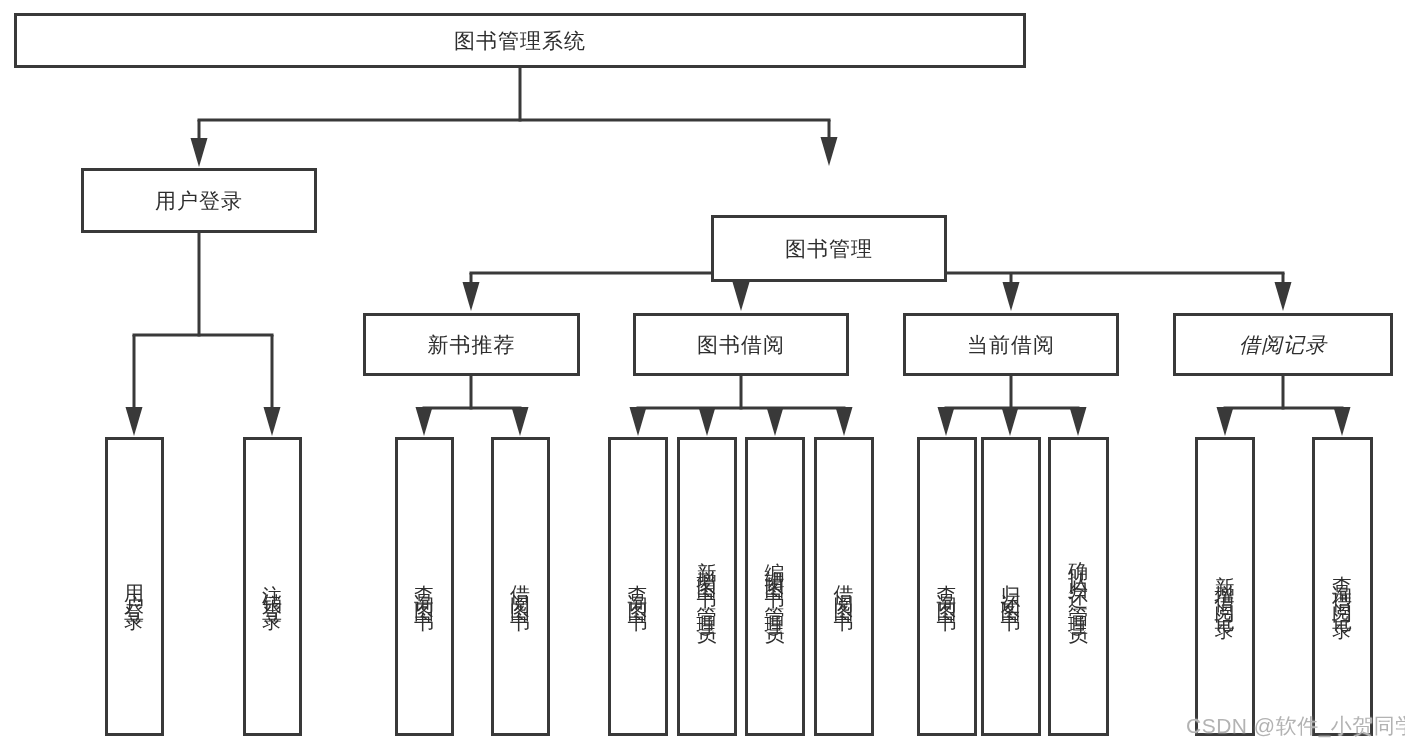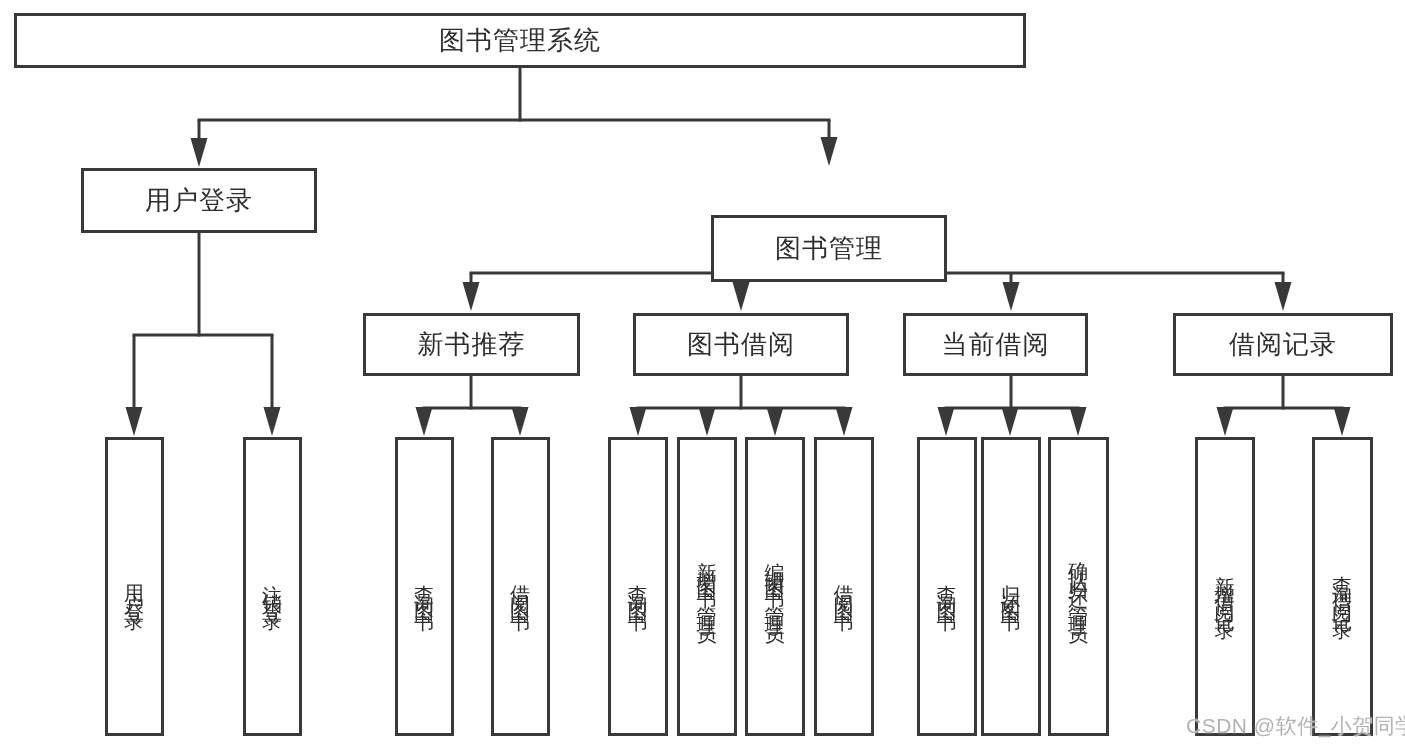--- a/index.html
+++ b/index.html
@@ -21,21 +21,21 @@
     box-sizing: border-box;
     background: #ffffff;
     border: 3px solid #393939;
     display: flex;
     align-items: center;
     justify-content: center;
     z-index: 2;
     color: #2e2e2e;
   }
   .hbox {
-    font-size: 26px;
+    font-size: 21px;
     letter-spacing: 1px;
     white-space: nowrap;
   }
   .vbox { }
   .vtext {
     writing-mode: vertical-rl;
     text-orientation: mixed;
     font-size: 20px;
     letter-spacing: 9px;
     line-height: 1;
@@ -110,22 +110,22 @@
     </g>
   </svg>
 
   <div class="node hbox" style="left:14px; top:13px; width:1012px; height:55px;">图书管理系统</div>
 
   <div class="node hbox" style="left:81px; top:168px; width:236px; height:65px;">用户登录</div>
   <div class="node hbox" style="left:711px; top:167px; width:236px; height:67px;margin-top:48px;">图书管理</div>
 
   <div class="node hbox" style="left:633px; top:313px; width:216px; height:63px;">图书借阅</div>
   <div class="node hbox" style="left:363px; top:313px; width:217px; height:63px;">新书推荐</div>
-  <div class="node hbox" style="left:903px; top:313px; width:185px; height:63px;font-family:Liberation Mono, monospace;">当前借阅</div>
-  <div class="node hbox" style="left:1173px; top:313px; width:220px; height:63px;">借阅记录</div>
+  <div class="node hbox" style="left:903px; top:313px; width:216px; height:63px;font-family:Liberation Mono, monospace;">当前借阅</div>
+  <div class="node hbox" style="left:1173px; top:313px; width:220px; height:63px;font-style:italic;">借阅记录</div>
 
   <div class="node vbox" style="left:105px; top:437px; width:59px; height:299px;">
     <span class="vtext">用户登录</span>
   </div>
   <div class="node vbox" style="left:243px; top:437px; width:59px; height:299px;">
     <span class="vtext">注销登录</span>
   </div>
 
   <div class="node vbox" style="left:395px; top:437px; width:59px; height:299px;">
     <span class="vtext">查询图书</span>

